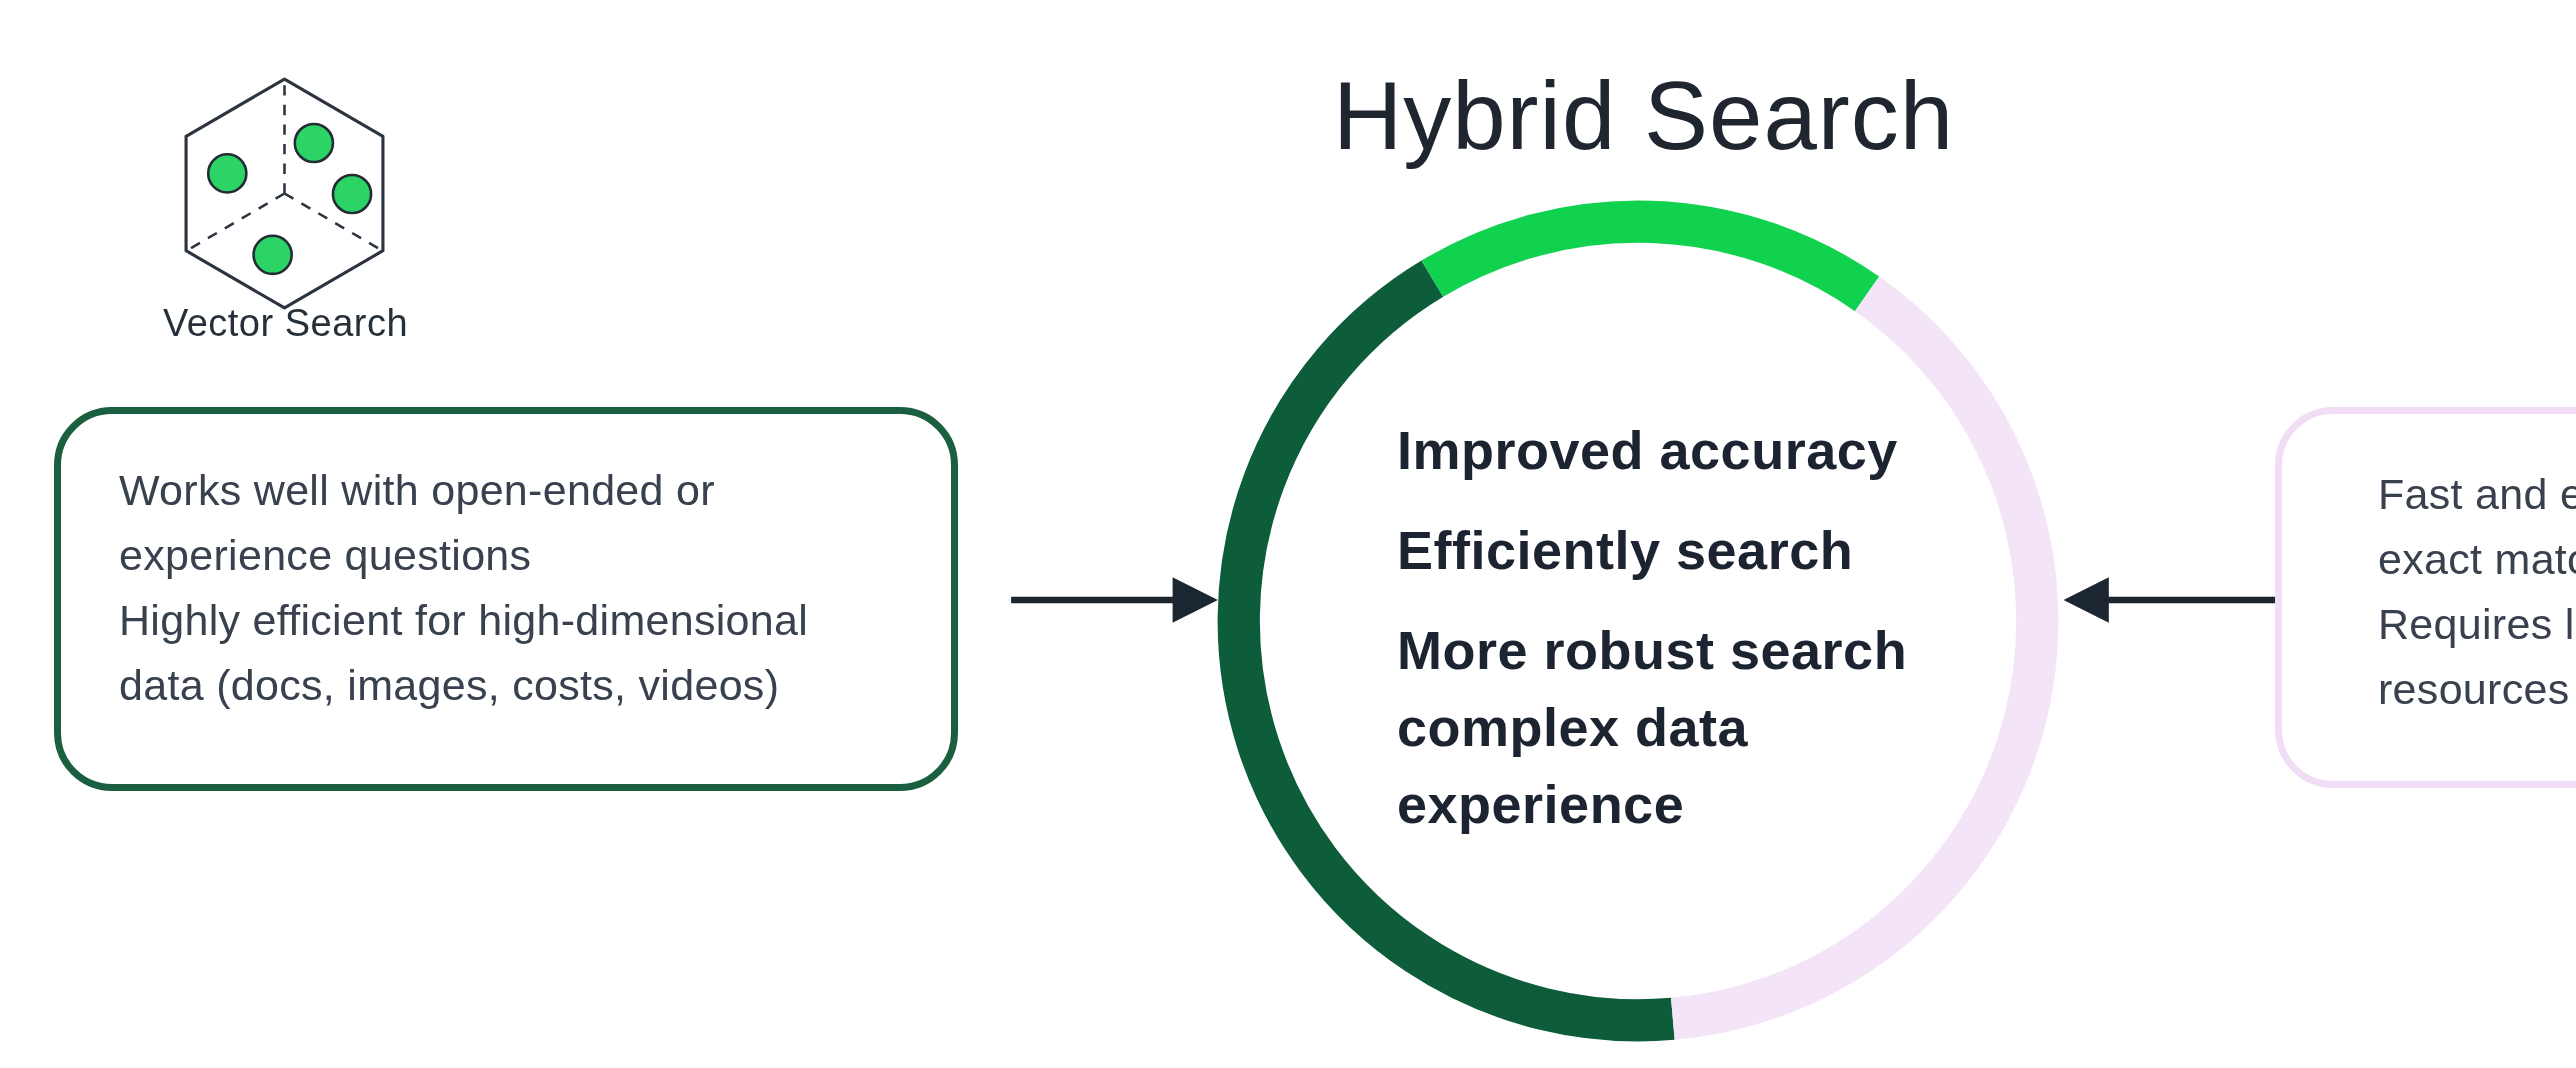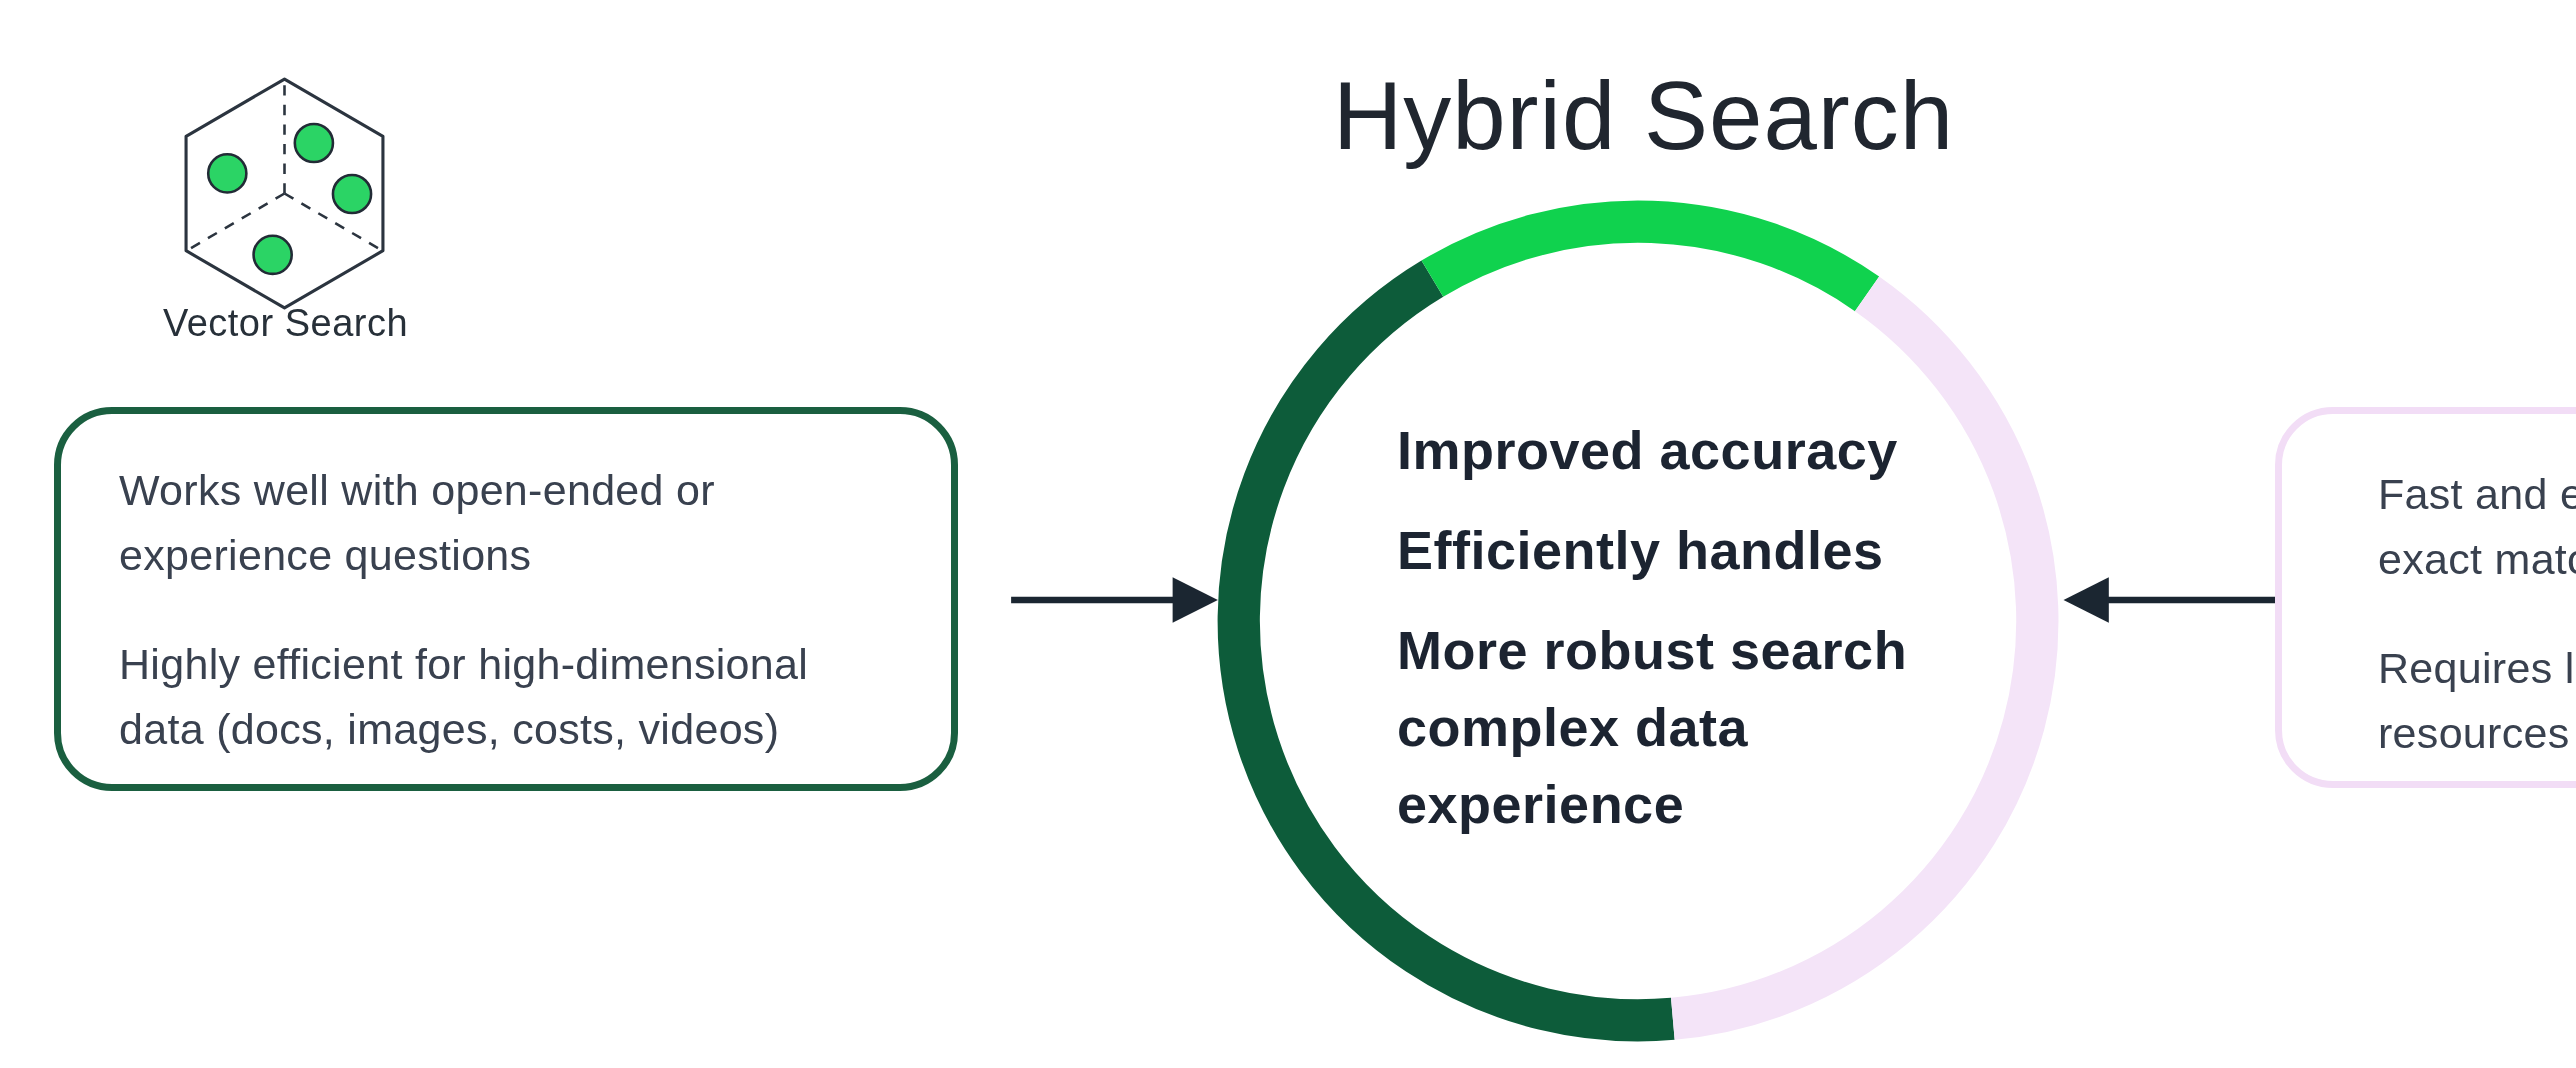--- a/index.html
+++ b/index.html
@@ -29,21 +29,21 @@
     padding:44px 31px 0 58px;
   }
   .card.right{
     left:2275px;width:962px;height:381px;border:7.2px solid #f2ddf6;
     padding:48px 31px 0 96px;
   }
   .card-line{
     font-size:43px;line-height:65px;color:#39414f;white-space:nowrap;
     letter-spacing:0.3px;
   }
-  .para-gap{margin-top:44px;}
+  .para-gap{}
   
   .ring-svg{position:absolute;left:1200px;top:183px;}
   .center-text{position:absolute;left:1397px;top:412px;}
   .c-line{
     font-size:54px;font-weight:700;color:#1c2431;line-height:77px;
     white-space:nowrap;letter-spacing:0.5px;
   }
   .c-gap{margin-top:23px;}
   .arrow-svg{position:absolute;top:564px;}
   .arrow-svg.left{left:1009px;}
@@ -81,21 +81,21 @@
   </svg>
 
   <svg class="ring-svg" width="876" height="876" viewBox="0 0 1700 1700">
     <path d="M 917.6 1622.0 A 775 775 0 0 1 450.9 185.7" fill="none" stroke="#0d5c3a" stroke-width="82" stroke-linecap="butt"></path>
     <path d="M 450.9 185.7 A 775 775 0 0 1 1294.5 215.1" fill="none" stroke="#10d24e" stroke-width="82" stroke-linecap="butt"></path>
     <path d="M 1294.5 215.1 A 775 775 0 0 1 917.6 1622.0" fill="none" stroke="#f4e4f8" stroke-width="82" stroke-linecap="butt"></path>
   </svg>
 
   <div class="center-text">
     <div class="c-line">Improved accuracy</div>
-    <div class="c-line c-gap">Efficiently handles</div>
+    <div class="c-line c-gap">Efficiently search</div>
     <div class="c-line c-gap">More robust search</div>
     <div class="c-line">complex data</div>
     <div class="c-line">experience</div>
   </div>
 
   <svg class="arrow-svg right" width="221" height="72" viewBox="0 0 428 140">
     <polygon points="94,26 94,114 6,70" fill="#1b2631"></polygon>
     <line x1="90" y1="70" x2="424" y2="70" stroke="#1b2631" stroke-width="13"></line>
   </svg>
 

